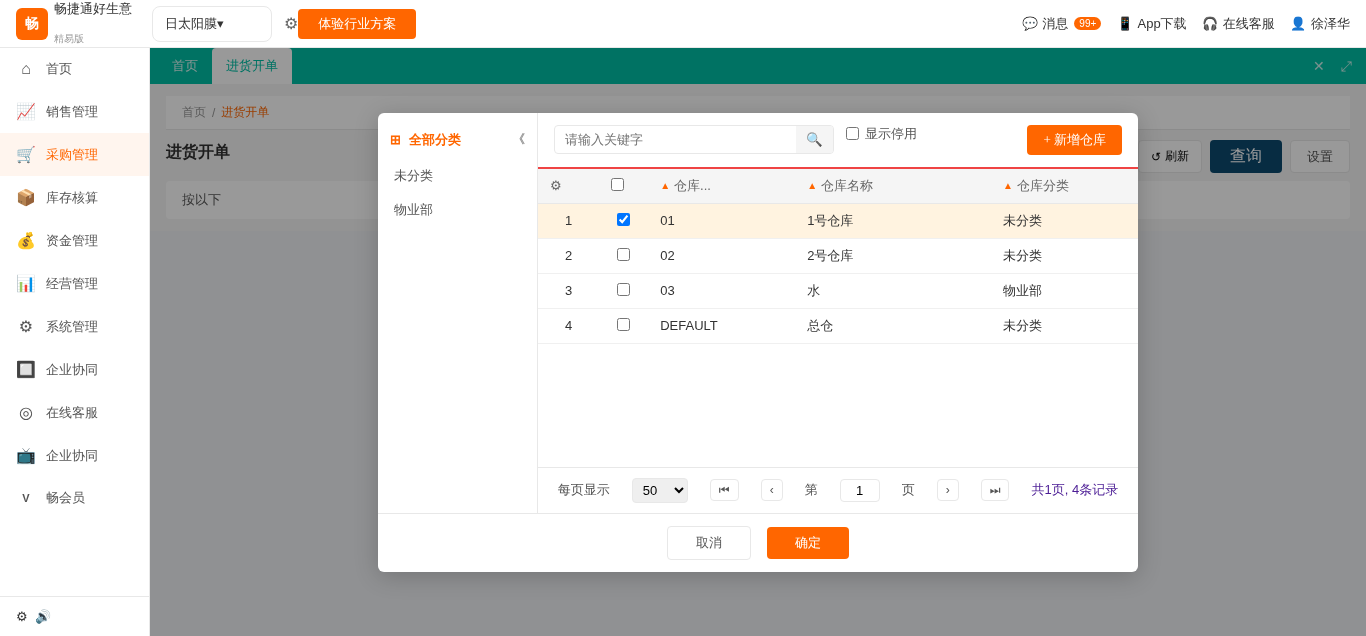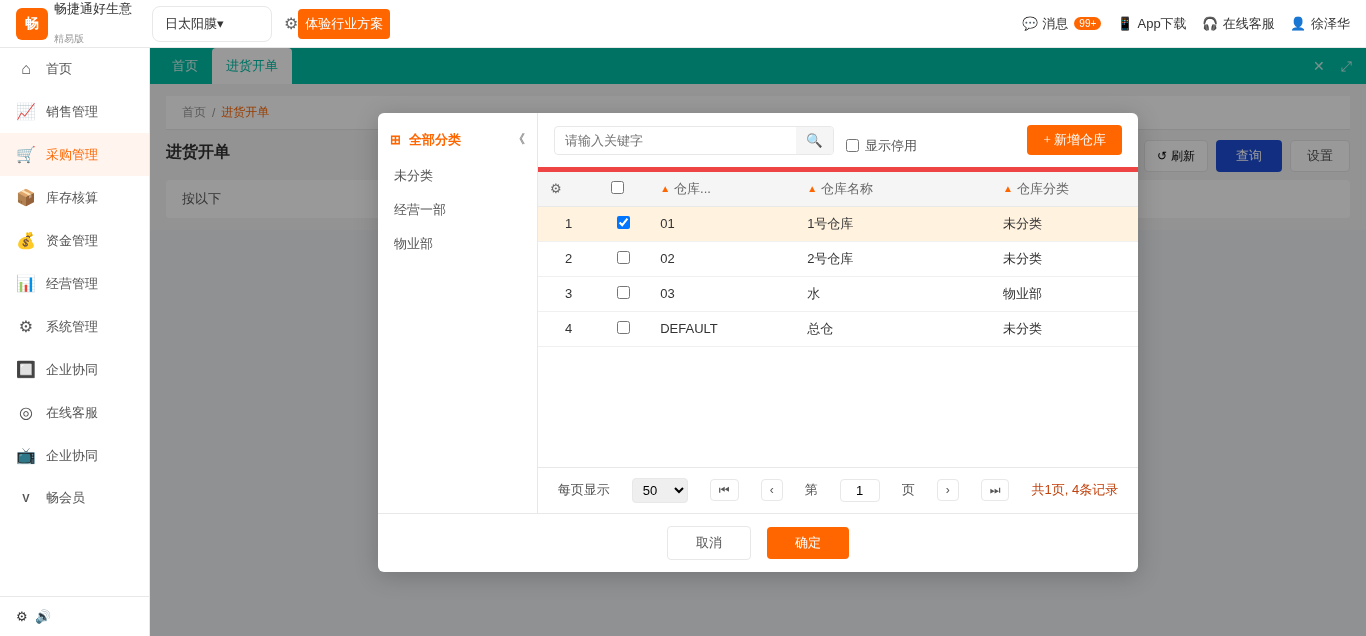--- a/index.html
+++ b/index.html
@@ -31,21 +31,21 @@
     }
     .brand-text { font-size: 13px; color: #333; line-height: 1.2; }
     .brand-sub { font-size: 10px; color: #999; margin-top: 16px; }
     .store-selector {
       display: flex; align-items: center; gap: 0;
       padding: 8px 12px; border: 1px solid #e8e8e8; border-radius: 8px;
       cursor: pointer; margin-right: 12px; min-width: 120px;
     }
     .trial-btn {
       background: #f60; color: #fff; border: none; border-radius: 4px;
-      padding: 6px 7px; cursor: pointer; font-size: 13px; margin-right: 12px;
+      padding: 6px 20px; cursor: pointer; font-size: 13px; margin-right: 12px;
     }
     .header-right {
       margin-left: auto; display: flex; align-items: center; gap: 16px;
     }
     .notif-item { display: flex; align-items: center; gap: 4px; cursor: pointer; position: relative; }
     .badge {
       background: #f60; color: #fff; border-radius: 10px;
       font-size: 10px; padding: 1px 5px; margin-left: 2px;
     }
     .gear-icon { color: #666; cursor: pointer; font-size: 16px; }
@@ -119,22 +119,22 @@
     }
     .category-grid-icon { color: #f60; margin-right: 4px; }
     .collapse-btn { cursor: pointer; color: #999; font-size: 12px; }
     .category-item {
       padding: 8px 16px; cursor: pointer; color: #555; font-size: 13px;
     }
 
     
     .table-panel { flex: 1; display: flex; flex-direction: column; }
     .table-toolbar {
-      padding: 12px 16px; display: flex; align-items: flex-end; gap: 12px;
-      border-bottom: 5px solid #ef4444;
+      padding: 12px 16px; display: flex; align-items: flex-start; gap: 12px;
+      border-bottom: 2px solid #ef4444;
     }
     .search-box {
       display: flex; align-items: center;
       border: 1px solid #e8e8e8; border-radius: 4px; overflow: hidden;
       flex: 1; max-width: 280px;
     }
     .search-input {
       border: none; outline: none; padding: 6px 10px; font-size: 13px;
       width: 100%; background: transparent;
     }
@@ -178,21 +178,21 @@
       font-size: 13px; cursor: pointer;
     }
     .page-nav-btn {
       border: 1px solid #e8e8e8; background: #fff; border-radius: 4px;
       padding: 3px 8px; cursor: pointer; color: #555; font-size: 12px;
     }
     .page-num-input {
       border: 1px solid #e8e8e8; border-radius: 4px; padding: 3px 6px;
       width: 40px; text-align: center; font-size: 13px;
     }
-    .page-info { color: #c2410c; }
+    .page-info { color: #4c1d95; }
 
     
     .modal-footer {
       padding: 12px 20px; border-top: 1px solid #e8e8e8;
       display: flex; align-items: center; justify-content: center; gap: 16px;
     }
     .btn-cancel {
       border: 1px solid #e8e8e8; background: #fff; border-radius: 4px;
       padding: 7px 28px; cursor: pointer; font-size: 13px; color: #555;
     }
@@ -214,21 +214,21 @@
     }
     .teal-tab.active {
       background: #fff; color: #00bfa5; border-radius: 4px 4px 0 0;
     }
     .teal-controls { display: flex; gap: 4px; }
     .teal-btn { color: rgba(255,255,255,0.8); cursor: pointer; padding: 4px 6px; font-size: 14px; }
 
     
     .page-body { background: #f5f5f5; padding: 12px 16px; }
     .section-title { font-size: 16px; font-weight: bold; color: #333; margin-bottom: 8px; }
-    .btn-query { background: #1d4ed8; color: #fff; border: none; border-radius: 4px; padding: 6px 20px; cursor: pointer; font-size: 13px; }
+    .btn-query { background: #0c4a6e; color: #fff; border: none; border-radius: 4px; padding: 6px 20px; cursor: pointer; font-size: 16px; }
     .btn-set { background: #fff; color: #555; border: 1px solid #e8e8e8; border-radius: 4px; padding: 6px 16px; cursor: pointer; font-size: 13px; }
   </style>
 </head>
 <body>
 
 <div class="top-header">
   <div class="brand-logo">
     <div class="brand-icon">畅</div>
     <div>
       <div class="brand-text">畅捷通好生意</div>
@@ -373,21 +373,20 @@
 
           <div class="category-panel">
             <div class="category-header">
               <div style="display:flex;align-items:center;gap:4px;">
                 <span class="category-grid-icon">⊞</span>
                 <span>全部分类</span>
               </div>
               <span class="collapse-btn">《</span>
             </div>
             <div class="category-item">未分类</div>
-            <div class="category-item">经营一部</div>
             <div class="category-item">物业部</div>
           </div>
 
           <div class="table-panel">
 
             <div class="table-toolbar">
               <div class="search-box">
                 <input class="search-input" type="text" placeholder="请输入关键字" style="">
                 <button class="search-btn">
                   <span>🔍</span>

